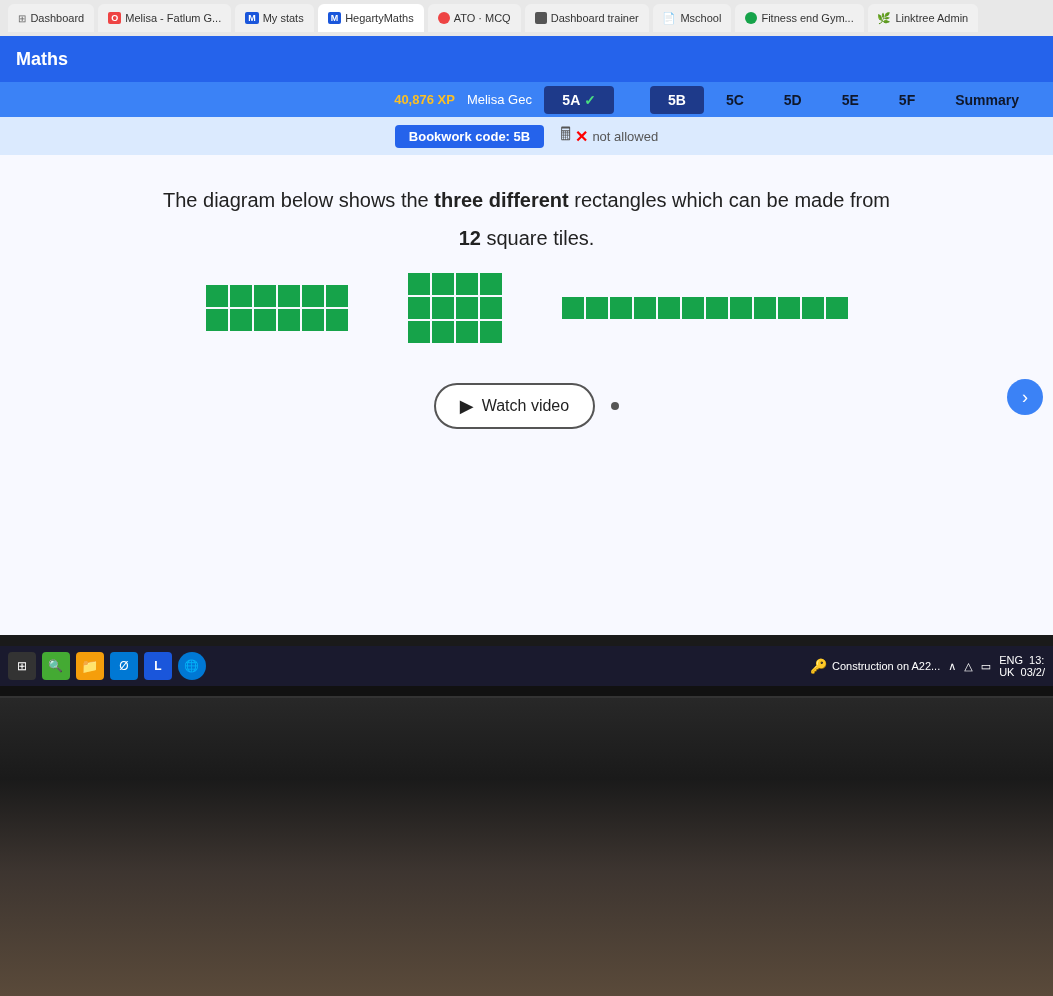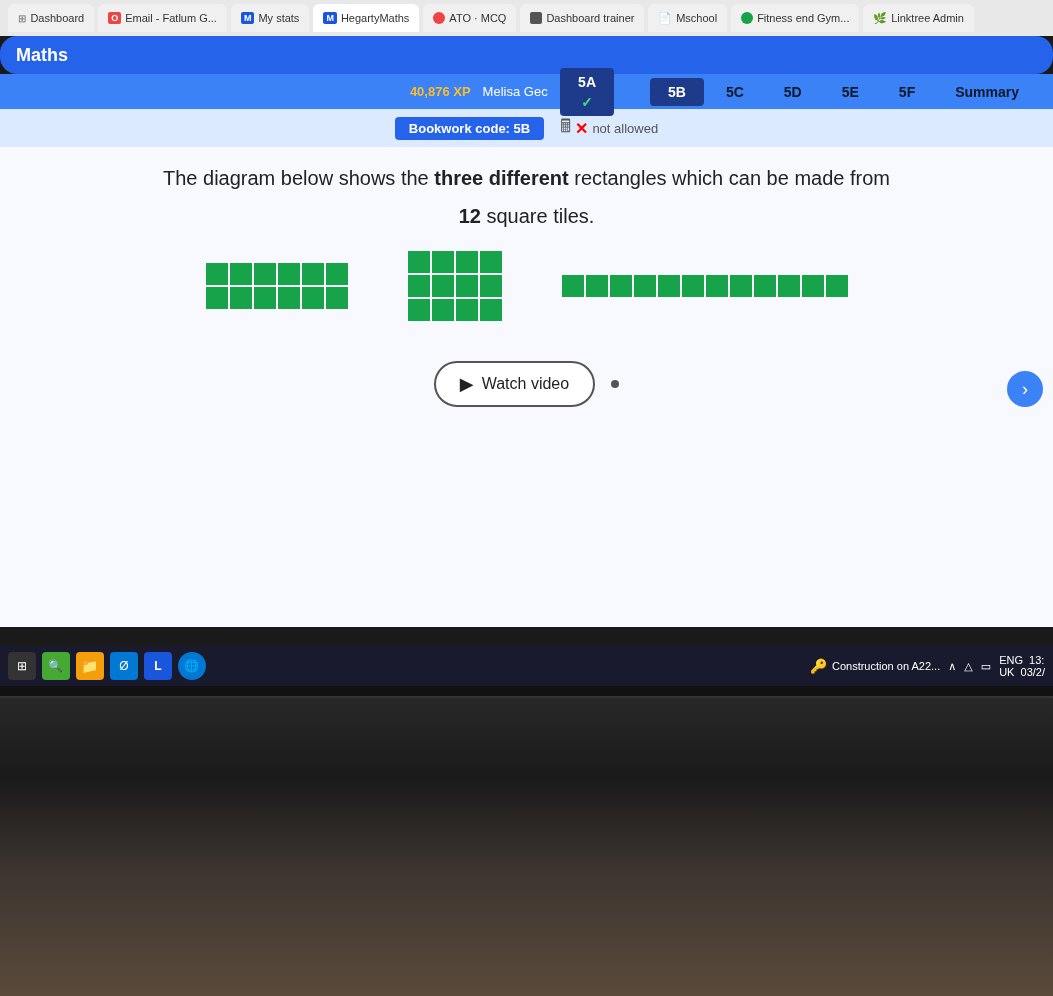--- a/index.html
+++ b/index.html
@@ -38,24 +38,23 @@
     }
     .tab-item.active { background: #fff; }
 
     
     .site-header {
       background: #2563eb;
       color: white;
       padding: 8px 16px;
       font-size: 18px;
       font-weight: bold;
-      height: 38px;
-      display: flex;
-      align-items: center;
-      border-radius: 17px;
+      height: 46px;
+      display: flex;
+      align-items: center;
     }
 
     
     .lesson-tabs-bar {
       background: #3b82f6;
       display: flex;
       align-items: center;
       padding: 8px 16px;
       gap: 4px;
       height: 35px;
@@ -75,21 +74,20 @@
       background: #1e3a8a;
       color: white;
       margin-left: 32px;
     }
     .lesson-tab.completed {
       background: #1e3a8a;
       color: white;
       display: flex;
       align-items: center;
       gap: 4px;
-      flex-direction: column;
     }
     .xp-label {
       color: #fbbf24;
       font-size: 13px;
       margin-right: 8px;
       font-weight: bold;
     }
     .user-label {
       color: white;
       font-size: 13px;
@@ -123,21 +121,21 @@
     }
     .red-x {
       color: red;
       font-size: 16px;
       font-weight: bold;
     }
 
     
     .question-area {
       background: #f8f9ff;
-      padding: 16px 60px 20px 60px;
+      padding: 30px 60px 20px 60px;
       min-height: 480px;
     }
     .question-text {
       font-size: 20px;
       color: #222;
       text-align: center;
       line-height: 1.5;
       margin-bottom: 8px;
     }
     .question-text .bold { font-weight: bold; }
@@ -263,21 +261,21 @@
 </head>
 <body>
 
 <div class="tab-bar">
   <div class="tab-item">
     <span style="color:#666;font-size:10px;">⊞</span>
     <span>Dashboard</span>
   </div>
   <div class="tab-item">
     <span style="background:#e44;border-radius:2px;padding:1px 3px;color:white;font-size:9px;font-weight:bold;">O</span>
-    <span>Email - Fatlum G...</span>
+    <span>Melisa - Fatlum G...</span>
   </div>
   <div class="tab-item">
     <span style="background:#1a56db;border-radius:2px;padding:1px 3px;color:white;font-size:9px;font-weight:bold;">M</span>
     <span>My stats</span>
   </div>
   <div class="tab-item active">
     <span style="background:#1a56db;border-radius:2px;padding:1px 3px;color:white;font-size:9px;font-weight:bold;">M</span>
     <span>HegartyMaths</span>
   </div>
   <div class="tab-item">

